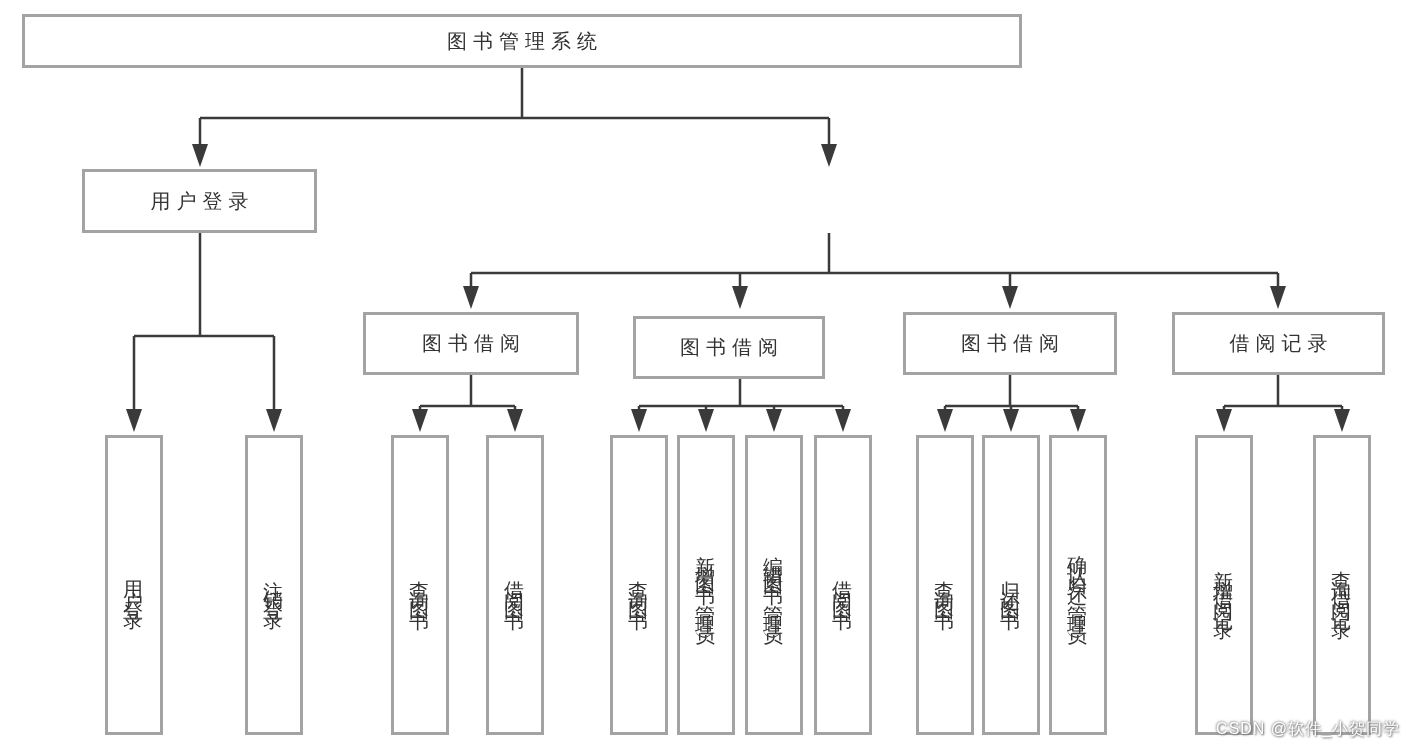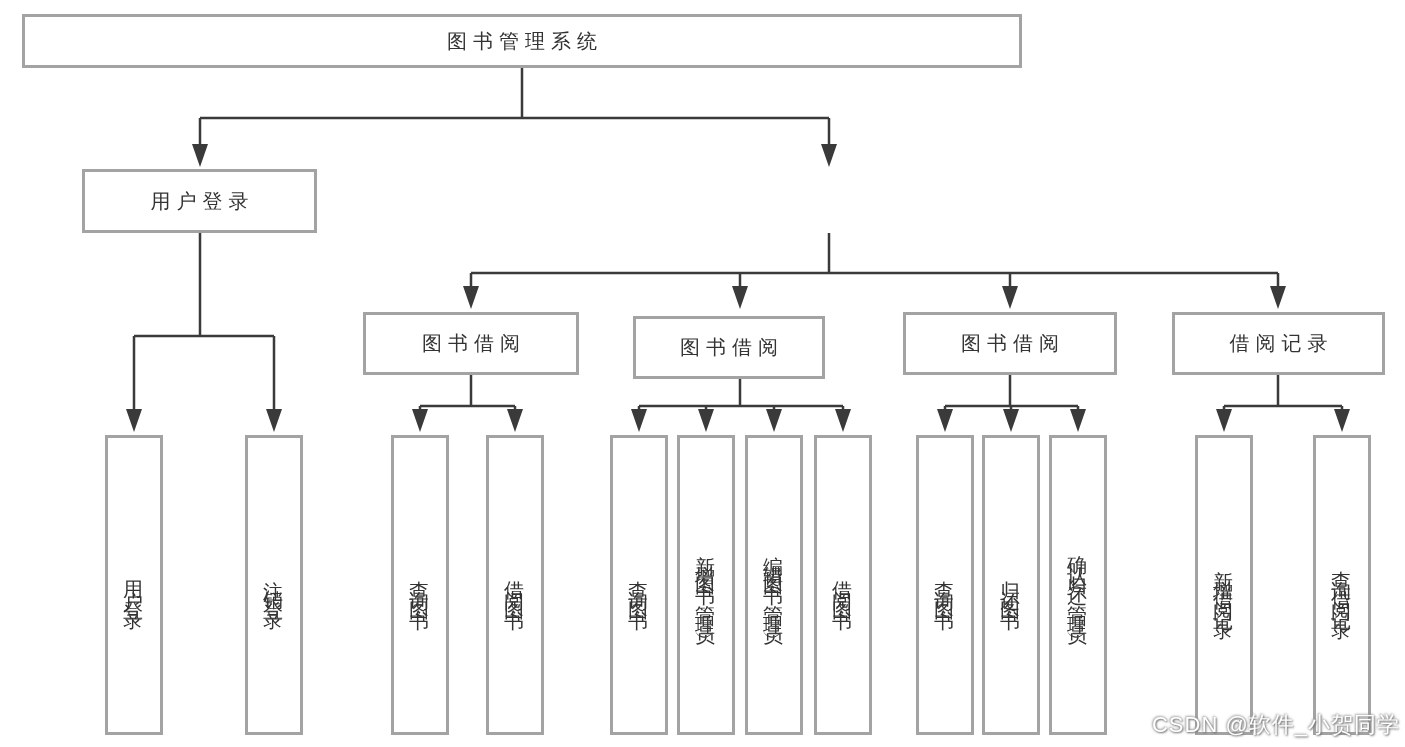--- a/index.html
+++ b/index.html
@@ -42,21 +42,21 @@
     writing-mode: vertical-rl;
     text-orientation: mixed;
     letter-spacing: 10px;
     font-size: 20px;
   }
   .watermark {
     position: absolute;
     right: 5px;
     bottom: 7px;
     z-index: 5;
-    font-size: 22px;
+    font-size: 16px;
     letter-spacing: 1px;
     color: #ffffff;
     text-shadow:
       1px 1px 2px rgba(110,110,110,0.9),
       -1px -1px 2px rgba(170,170,170,0.7),
       0 0 3px rgba(130,130,130,0.85);
     white-space: nowrap;
   }
 </style>
 </head>

